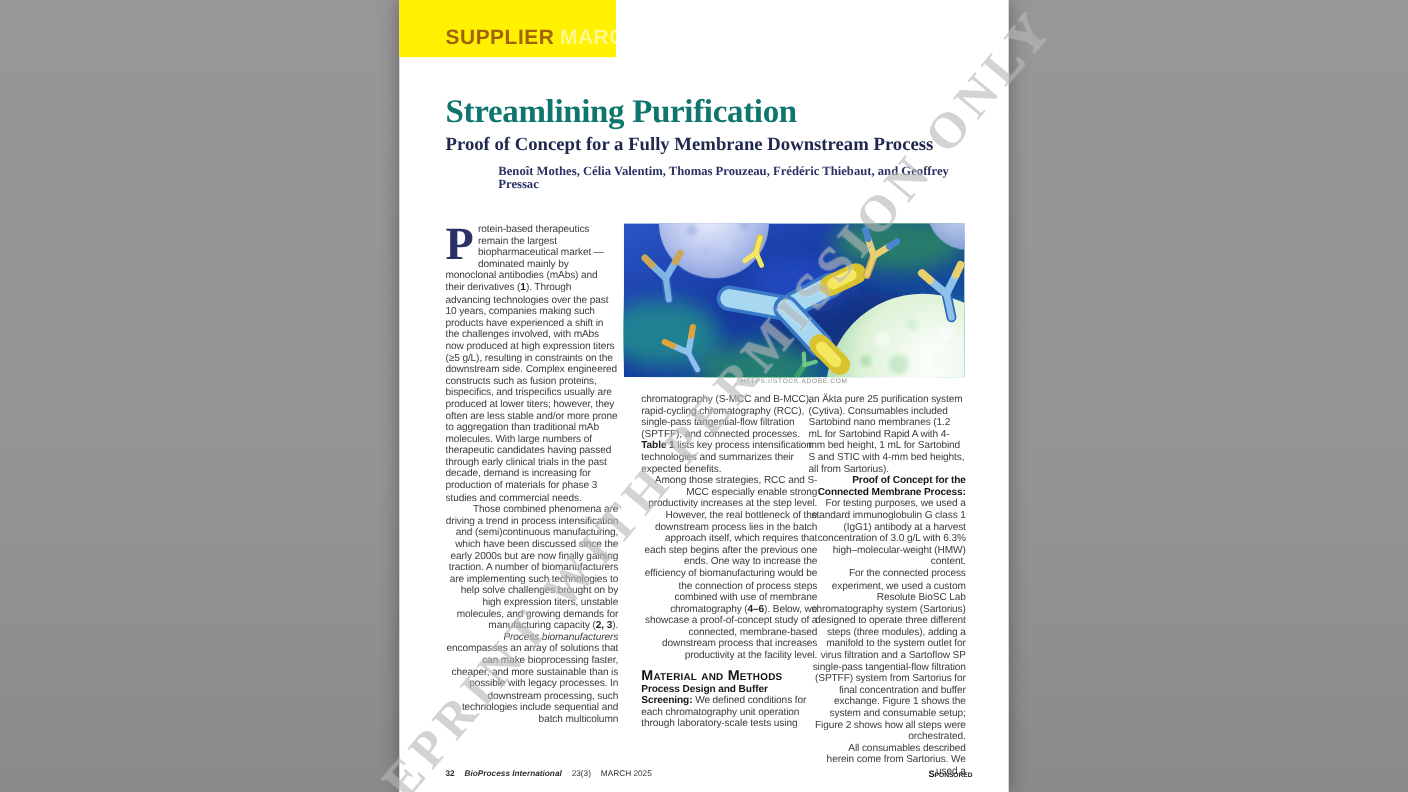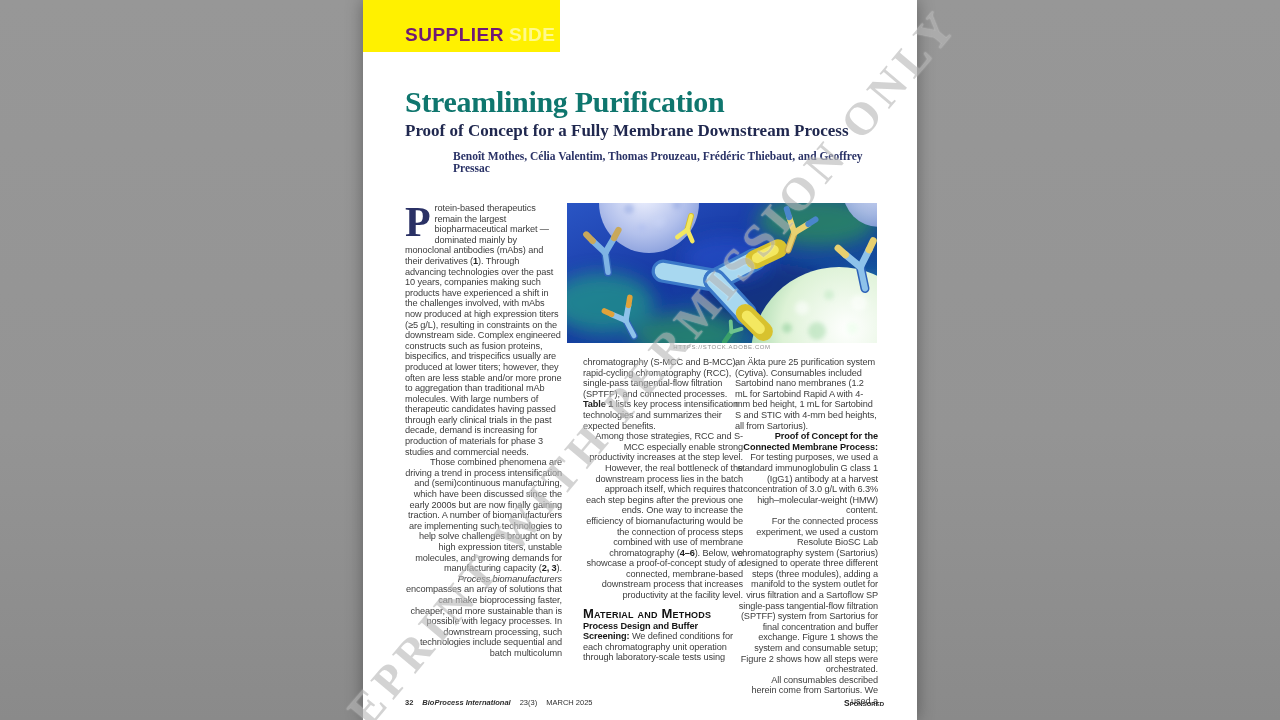--- a/index.html
+++ b/index.html
@@ -5,21 +5,21 @@
   html,body{margin:0;padding:0;background:#8e8e8e;}
   .screen{position:relative;width:1280px;height:720px;overflow:hidden;
           background:linear-gradient(180deg,#979797 0%,#949494 60%,#8a8a8a 100%);
           font-family:"Liberation Sans",sans-serif;}
   .page{position:absolute;left:363px;top:0;width:554px;height:720px;background:#ffffff;
         box-shadow:0 0 16px rgba(0,0,0,0.35);}
   
   .banner{position:absolute;left:0;top:0;width:197px;height:52px;background:#FFF100;}
   .banner .txt{position:absolute;left:42px;bottom:6px;font-weight:800;font-size:19px;
         letter-spacing:.5px;font-family:"Liberation Sans",sans-serif;}
-  .banner .b1{color:#701a75;}
+  .banner .b1{color:#a16207;}
   .banner .b2{color:rgba(255,255,255,0.55);margin-left:5px;}
   
   .hdr{position:absolute;left:42px;top:86px;width:490px;font-family:"Liberation Serif",serif;}
   .title{font-size:30px;font-weight:700;color:#0f766e;letter-spacing:-0.3px;line-height:32px;}
   .subtitle{font-size:17px;font-weight:700;color:#20284f;margin-top:3px;line-height:20px;}
   .authors{font-size:11.5px;font-weight:700;color:#2a3266;margin-top:9px;margin-left:48px;}
   
   .col{position:absolute;font-size:9.2px;line-height:10.6px;color:#3c3c3c;letter-spacing:-0.1px;text-align:left;}
   .col1{left:42px;top:203px;width:157px;}
   .col2{left:220px;top:357px;width:160px;}
@@ -50,21 +50,21 @@
         text-shadow:0 0 2px rgba(255,255,255,.8);}
 </style>
 </head>
 <body>
 
 <div class="screen">
   <div class="page">
 
     <div class="banner">
       <div class="txt">
-        <span class="b1">SUPPLIER</span><span class="b2">SIDE</span>
+        <span class="b1">SUPPLIER</span><span class="b2">MARCH</span>
       </div>
     </div>
 
     <div class="hdr">
       <div class="title">Streamlining Purification</div>
       <div class="subtitle">Proof of Concept for a Fully Membrane Downstream Process</div>
       <div class="authors">Benoît Mothes, Célia Valentim, Thomas Prouzeau, Frédéric Thiebaut, and Geoffrey Pressac</div>
     </div>
 
     <div class="figure">

